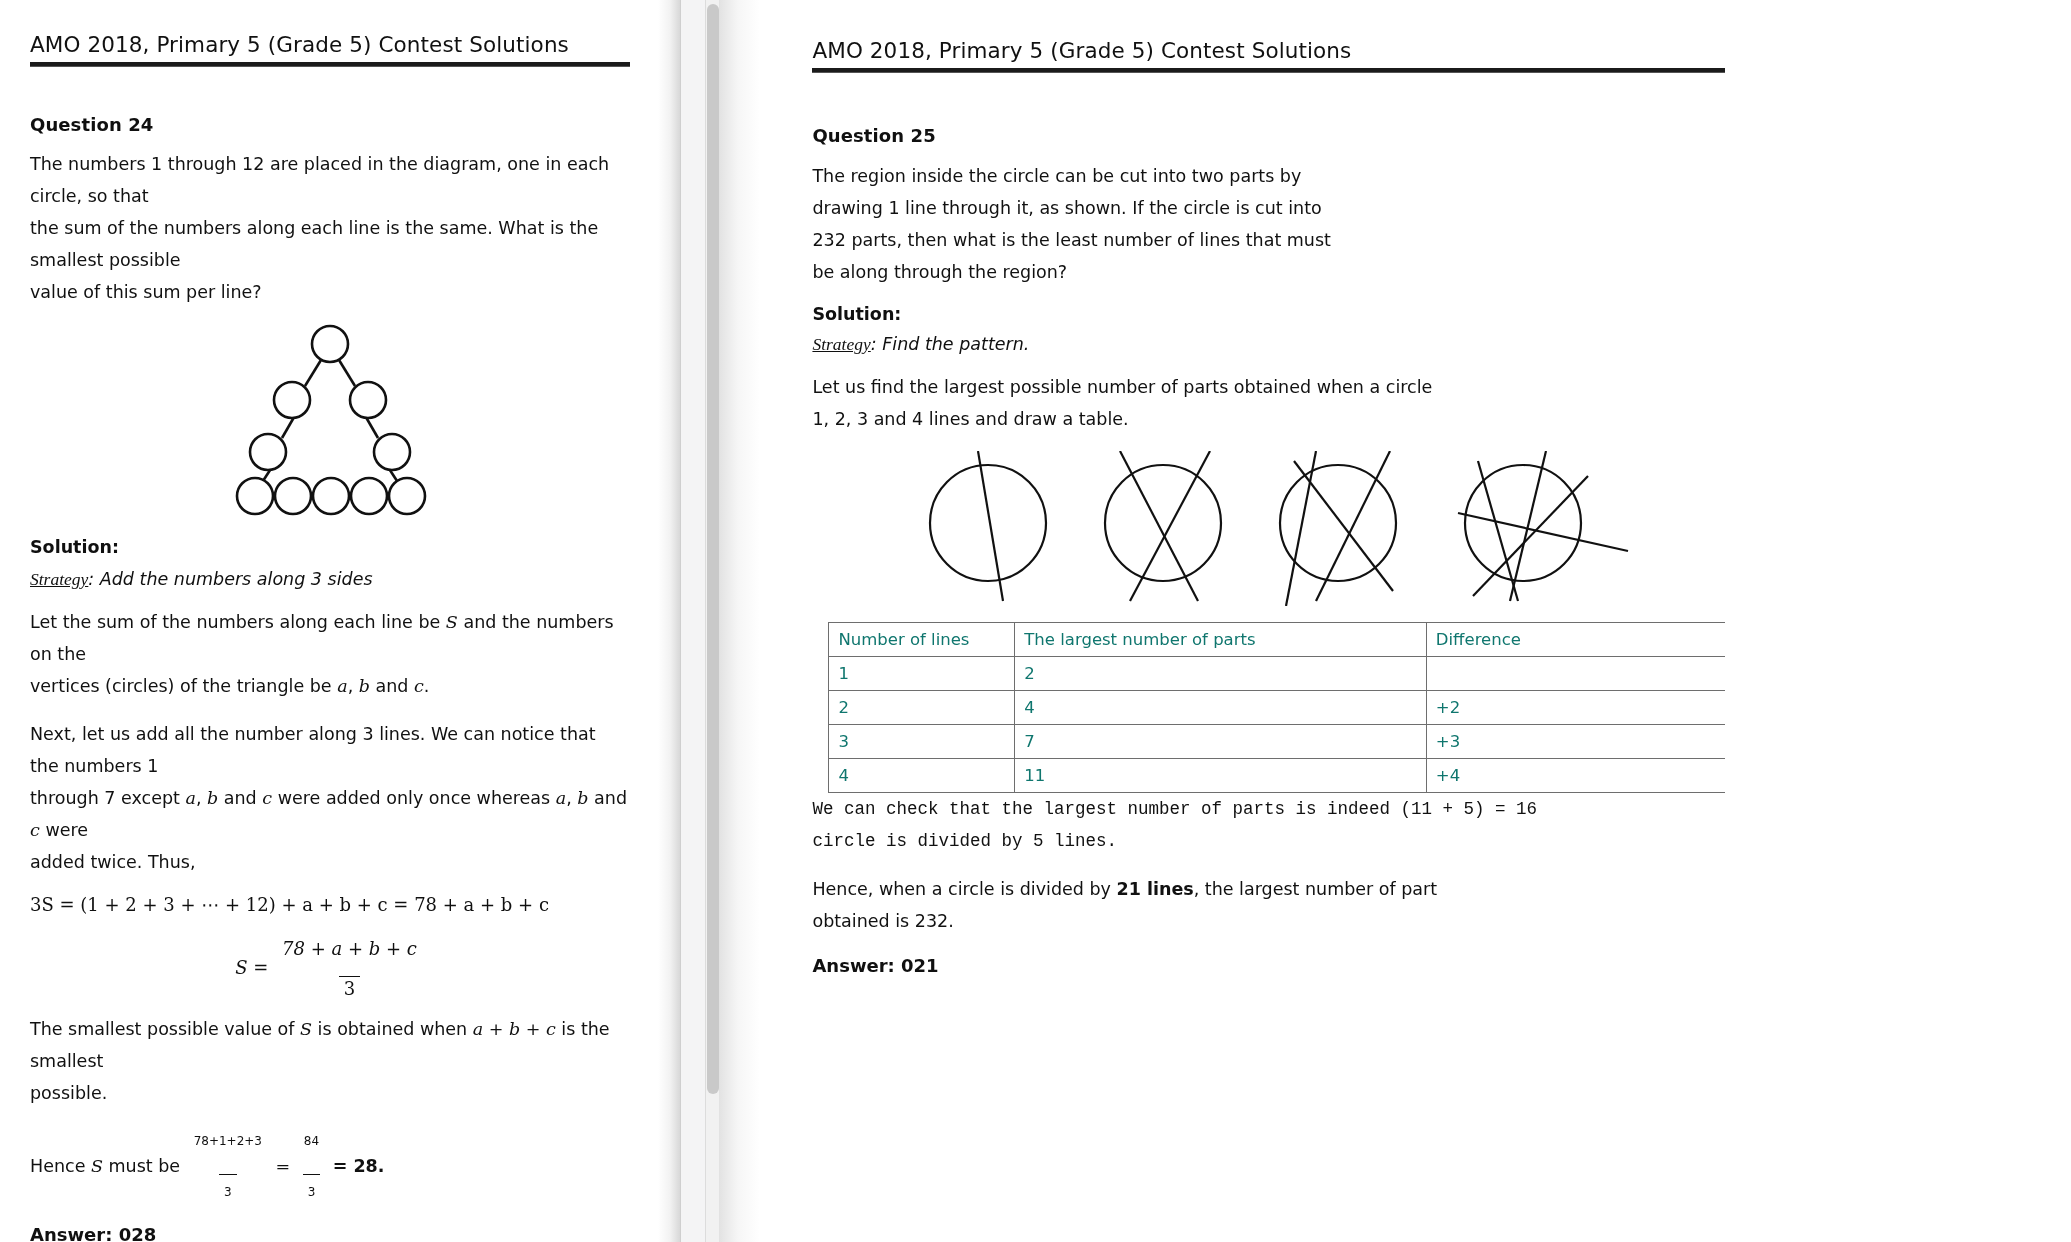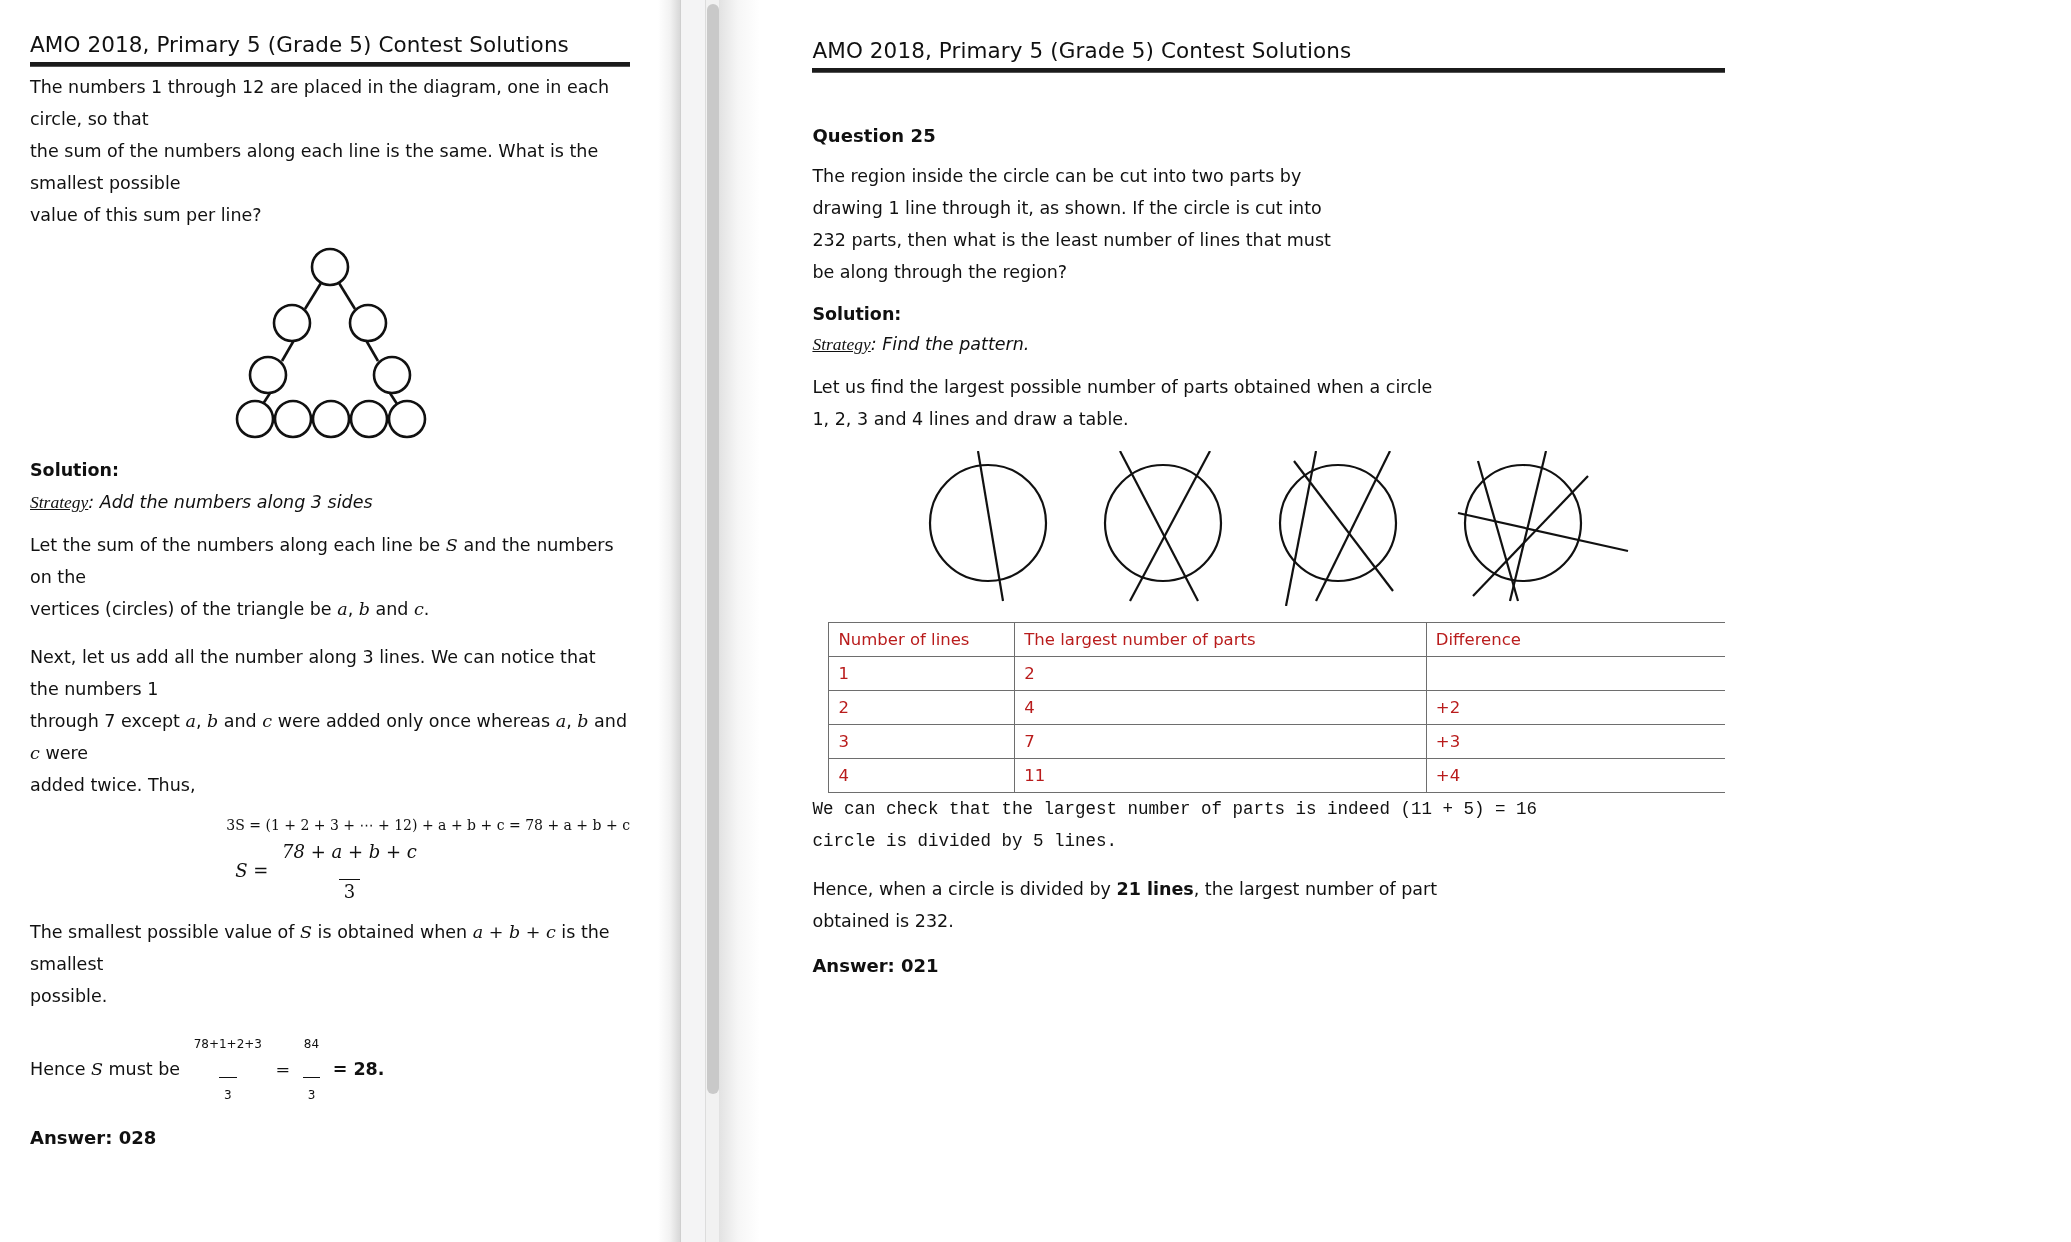--- a/index.html
+++ b/index.html
@@ -122,23 +122,23 @@
     margin: 0 0 16px 0;
   }
   .strategy .u { text-decoration: underline; font-family: Liberation Serif, serif; }
 
   .mathvar { font-style: italic; font-family: "DejaVu Serif", serif; }
   .mathser { font-family: "DejaVu Serif", serif; }
 
   
   .eq-block {
     font-family: "DejaVu Serif", serif;
-    font-size: 14px;
-    text-align: right;
-    margin: 16px 0 8px 0;
+    font-size: 18px;
+    text-align: left;
+    margin: 16px 0 23px 0;
     width: 600px;
   }
   .eq-block2 {
     font-family: "DejaVu Serif", serif;
     font-size: 18px;
     text-align: center;
     margin: 4px 0 14px 0;
     width: 600px;
   }
   .frac {
@@ -172,21 +172,21 @@
     left: 1012px;
     top: 120px;
   }
 
   
   table.parts-table {
     border-collapse: collapse;
     margin: 10px 0 0 16px;
     font-size: 16.5px;
     width: 1015px;
-    color: #b91c1c;
+    color: #0f766e;
   }
   table.parts-table th,
   table.parts-table td {
     border: 1px solid #6e6e6e;
     padding: 7px 9px;
     text-align: left;
     font-weight: normal;
     height: 31px;
   }
   table.parts-table th { font-weight: normal; }
@@ -198,20 +198,21 @@
 <body>
 
 <div class="viewer">
 
   <div class="page page-left">
     <div class="doc-body">
 
       <div class="header-line">AMO 2018, Primary 5 (Grade 5) Contest Solutions</div>
       <div class="header-rule"></div>
 
+      <div class="q-title">Question 24</div>
 
       <p class="para tight">
         <span>The numbers 1 through 12 are placed in the diagram, one in each circle, so that</span><br>
         <span>the sum of the numbers along each line is the same. What is the smallest possible</span><br>
         <span>value of this sum per line?</span>
       </p>
 
       <div class="tri-wrap">
         <svg width="210" height="195" viewBox="0 0 210 195">
           <g stroke="#111" stroke-width="2.6" fill="none">

